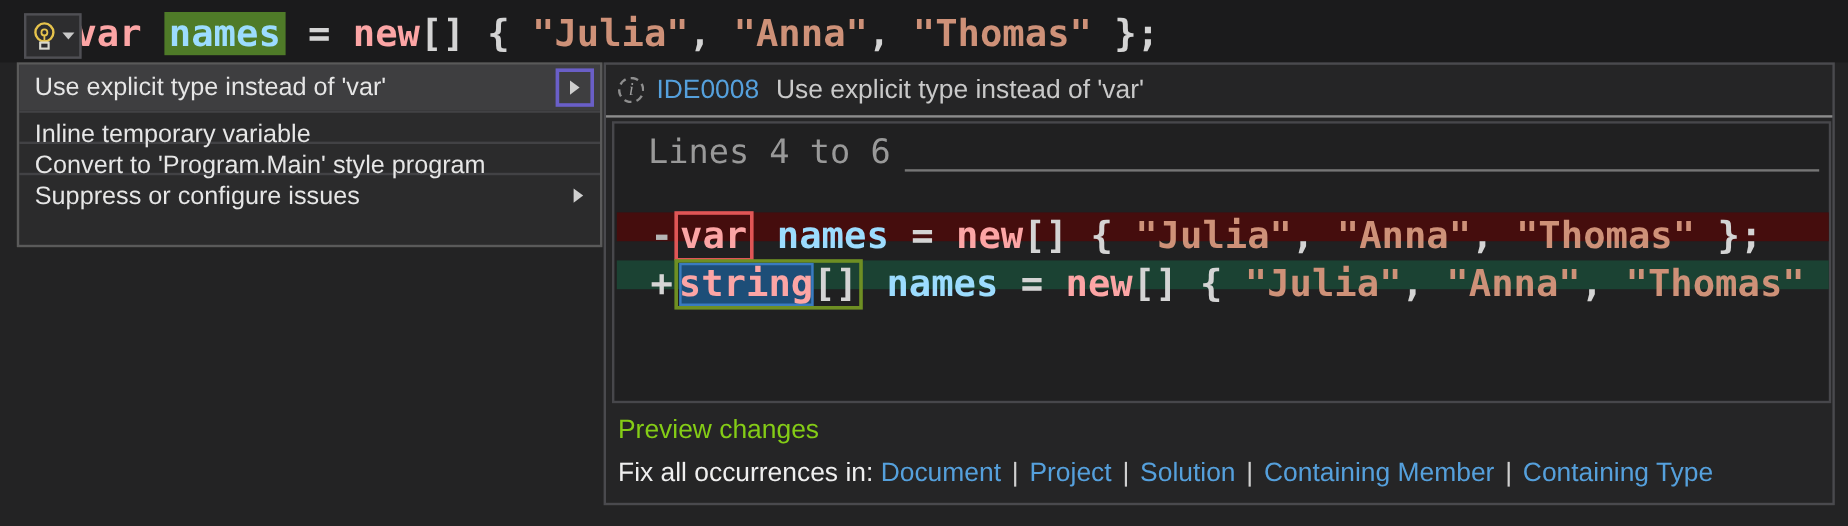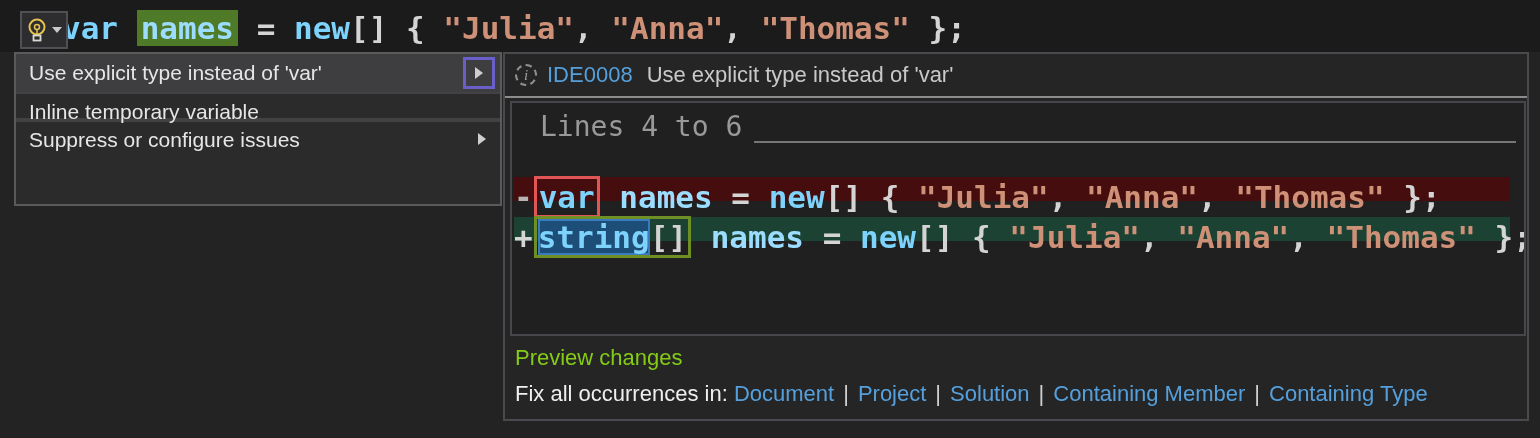--- a/index.html
+++ b/index.html
@@ -2,21 +2,21 @@
 <html><head>
 <meta charset="utf-8">
 <style>
   html,body{margin:0;padding:0;background:#232324;}
   .stage{position:relative;width:1540px;height:438px;background:#232324;overflow:hidden;
          font-family:"Liberation Sans",sans-serif;}
   .editor-strip{position:absolute;left:0;top:0;width:1540px;height:52px;background:#1b1b1c;}
 
   
   .mono{font-family:"DejaVu Sans Mono",monospace;font-weight:700;font-size:31px;white-space:pre;}
-  .tk-kw{color:#7dd3fc}.tk-var{color:#9cdcfe}.tk-p{color:#d4d4d4}.tk-s{color:#ce9178}
+  .tk-kw{color:#fca5a5}.tk-var{color:#9cdcfe}.tk-p{color:#d4d4d4}.tk-s{color:#ce9178}
   .code-line{position:absolute;left:62px;top:8px;height:40px;line-height:40px;}
   .names-hl{background:#4f7b28;padding:0 4px;}
 
   
   .bulb-btn{position:absolute;left:20px;top:11px;width:48px;height:38px;background:#2d2d2f;
             border:2px solid #4f4f54;box-sizing:border-box;display:flex;align-items:center;
             justify-content:center;gap:4px;cursor:pointer;}
   .caret-down{width:0;height:0;border-left:5px solid transparent;border-right:5px solid transparent;
               border-top:6px solid #c9c9c9;}
 
@@ -45,21 +45,21 @@
   .rule-id{color:#55a0dc;font-size:22px;margin-left:10px;cursor:pointer;}
   .rule-title{color:#c9c9c9;font-size:22px;margin-left:14px;}
   .header-sep{position:absolute;left:0;top:42px;width:100%;height:0;border-top:2px solid #8c8c8c;}
 
   .diff-box{position:absolute;left:5px;top:47px;width:1016px;height:235px;background:#202021;
             border:2px solid #47474b;box-sizing:border-box;overflow:hidden;}
   .lines-row{position:absolute;left:28px;top:6px;right:8px;height:34px;display:flex;align-items:flex-end;}
   .lines-label{font-family:"DejaVu Sans Mono",monospace;font-size:28px;color:#999999;white-space:pre;}
   .lines-rule{flex:1;height:0;border-top:2px solid #767676;margin-left:12px;}
 
-  .diff-row{position:absolute;left:2px;width:996px;height:24px;line-height:40px;display:block;}
+  .diff-row{position:absolute;left:2px;width:996px;height:24px;line-height:40px;display:block;padding-left:28px;}
   .row-removed{top:74px;background:#450d0d;}
   .row-added{top:114px;background:#1b4233;}
   .pfx-minus{color:#b5b5b5}.pfx-plus{color:#d5d5d5}
   .var-box{border:3px solid #e05656;padding:0 2px;margin:0 1px;}
   .string-box{border:3px solid #6e8f23;padding:0 1px;margin:0 1px;}
   .sel-blue{background:#1d4e78;box-shadow:inset 0 0 0 2px #3a7bbf;}
 
   .preview-link{position:absolute;left:10px;top:291px;color:#84cc16;font-size:22px;cursor:pointer;}
   .fixall-row{position:absolute;left:10px;top:327px;font-size:22px;color:#efefef;white-space:nowrap;}
   .fixall-row a{color:#55a0dc;text-decoration:none;cursor:pointer;}
@@ -90,20 +90,23 @@
       <span>Use explicit type instead of 'var'</span>
       <span class="submenu-box">
         <span class="arrow-right" style="border-left-width:8px;border-top-width:6px;border-bottom-width:6px;"></span>
       </span>
     </div>
     <div class="qa-sep"></div>
     <div class="qa-item">
       <span>Inline temporary variable</span>
     </div>
     <div class="qa-sep"></div>
+    <div class="qa-item">
+      <span>Convert to 'Program.Main' style program</span>
+    </div>
     <div class="qa-sep"></div>
     <div class="qa-item">
       <span>Suppress or configure issues</span>
       <span class="arrow-right submenu-plain" style="border-left-width:8px;border-top-width:6px;border-bottom-width:6px;"></span>
     </div>
   </div>
 
   <div class="panel">
     <div class="panel-header">
       <span class="info-icon"></span>

